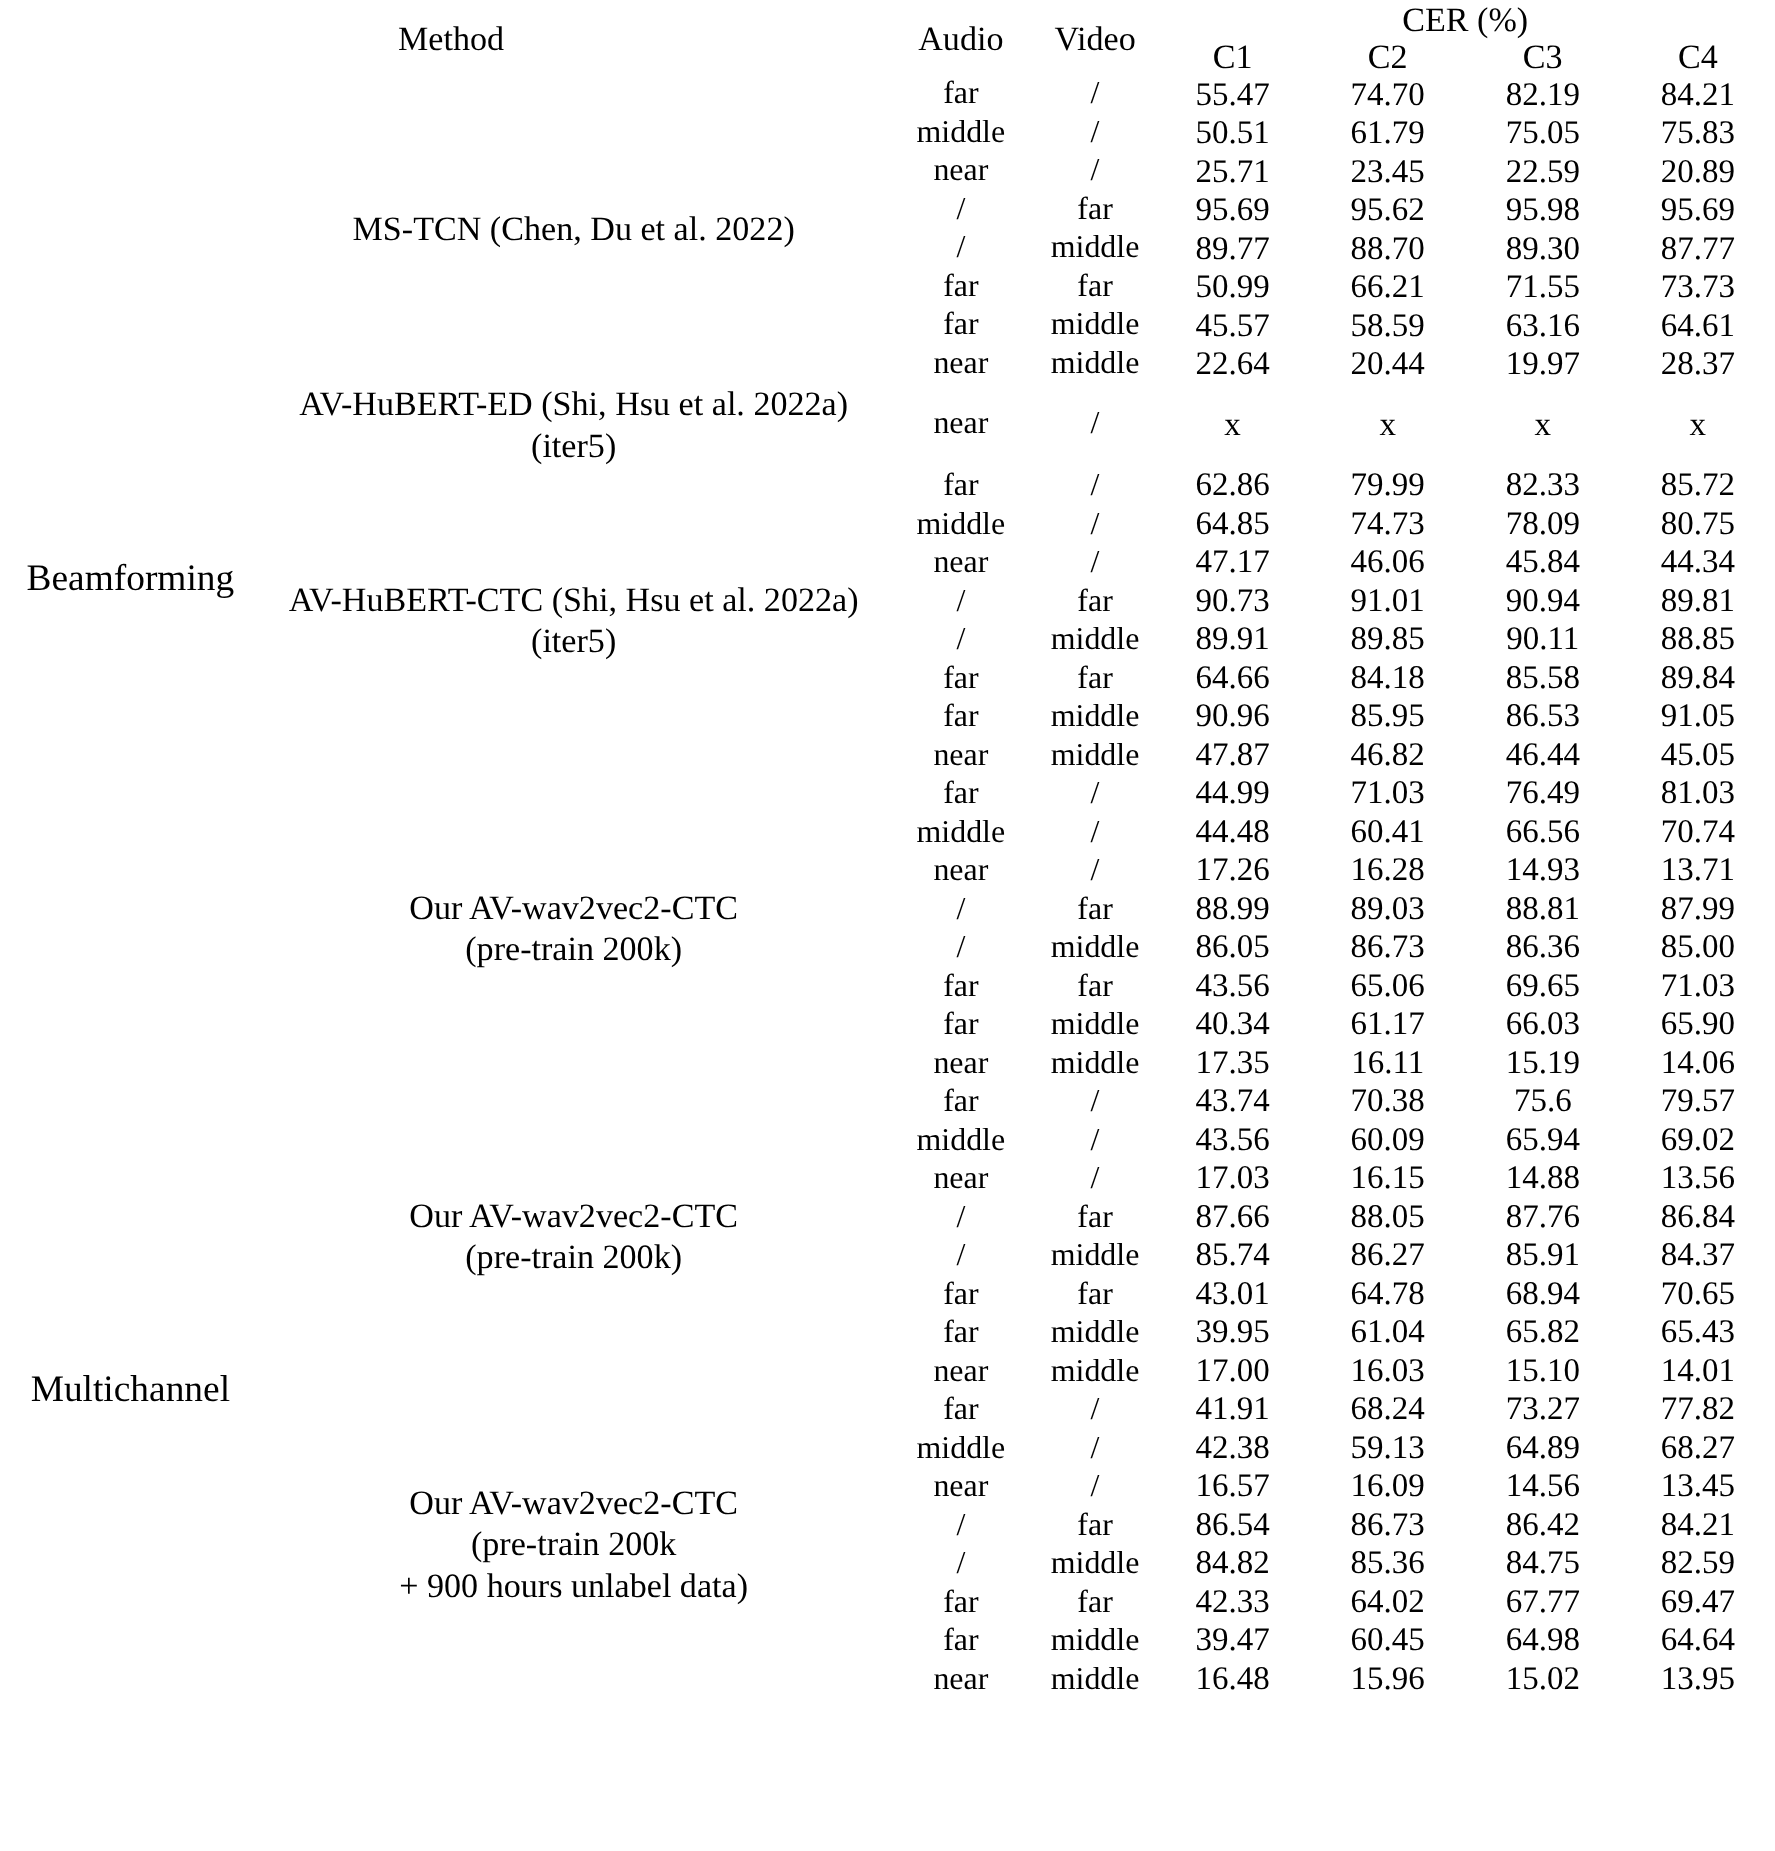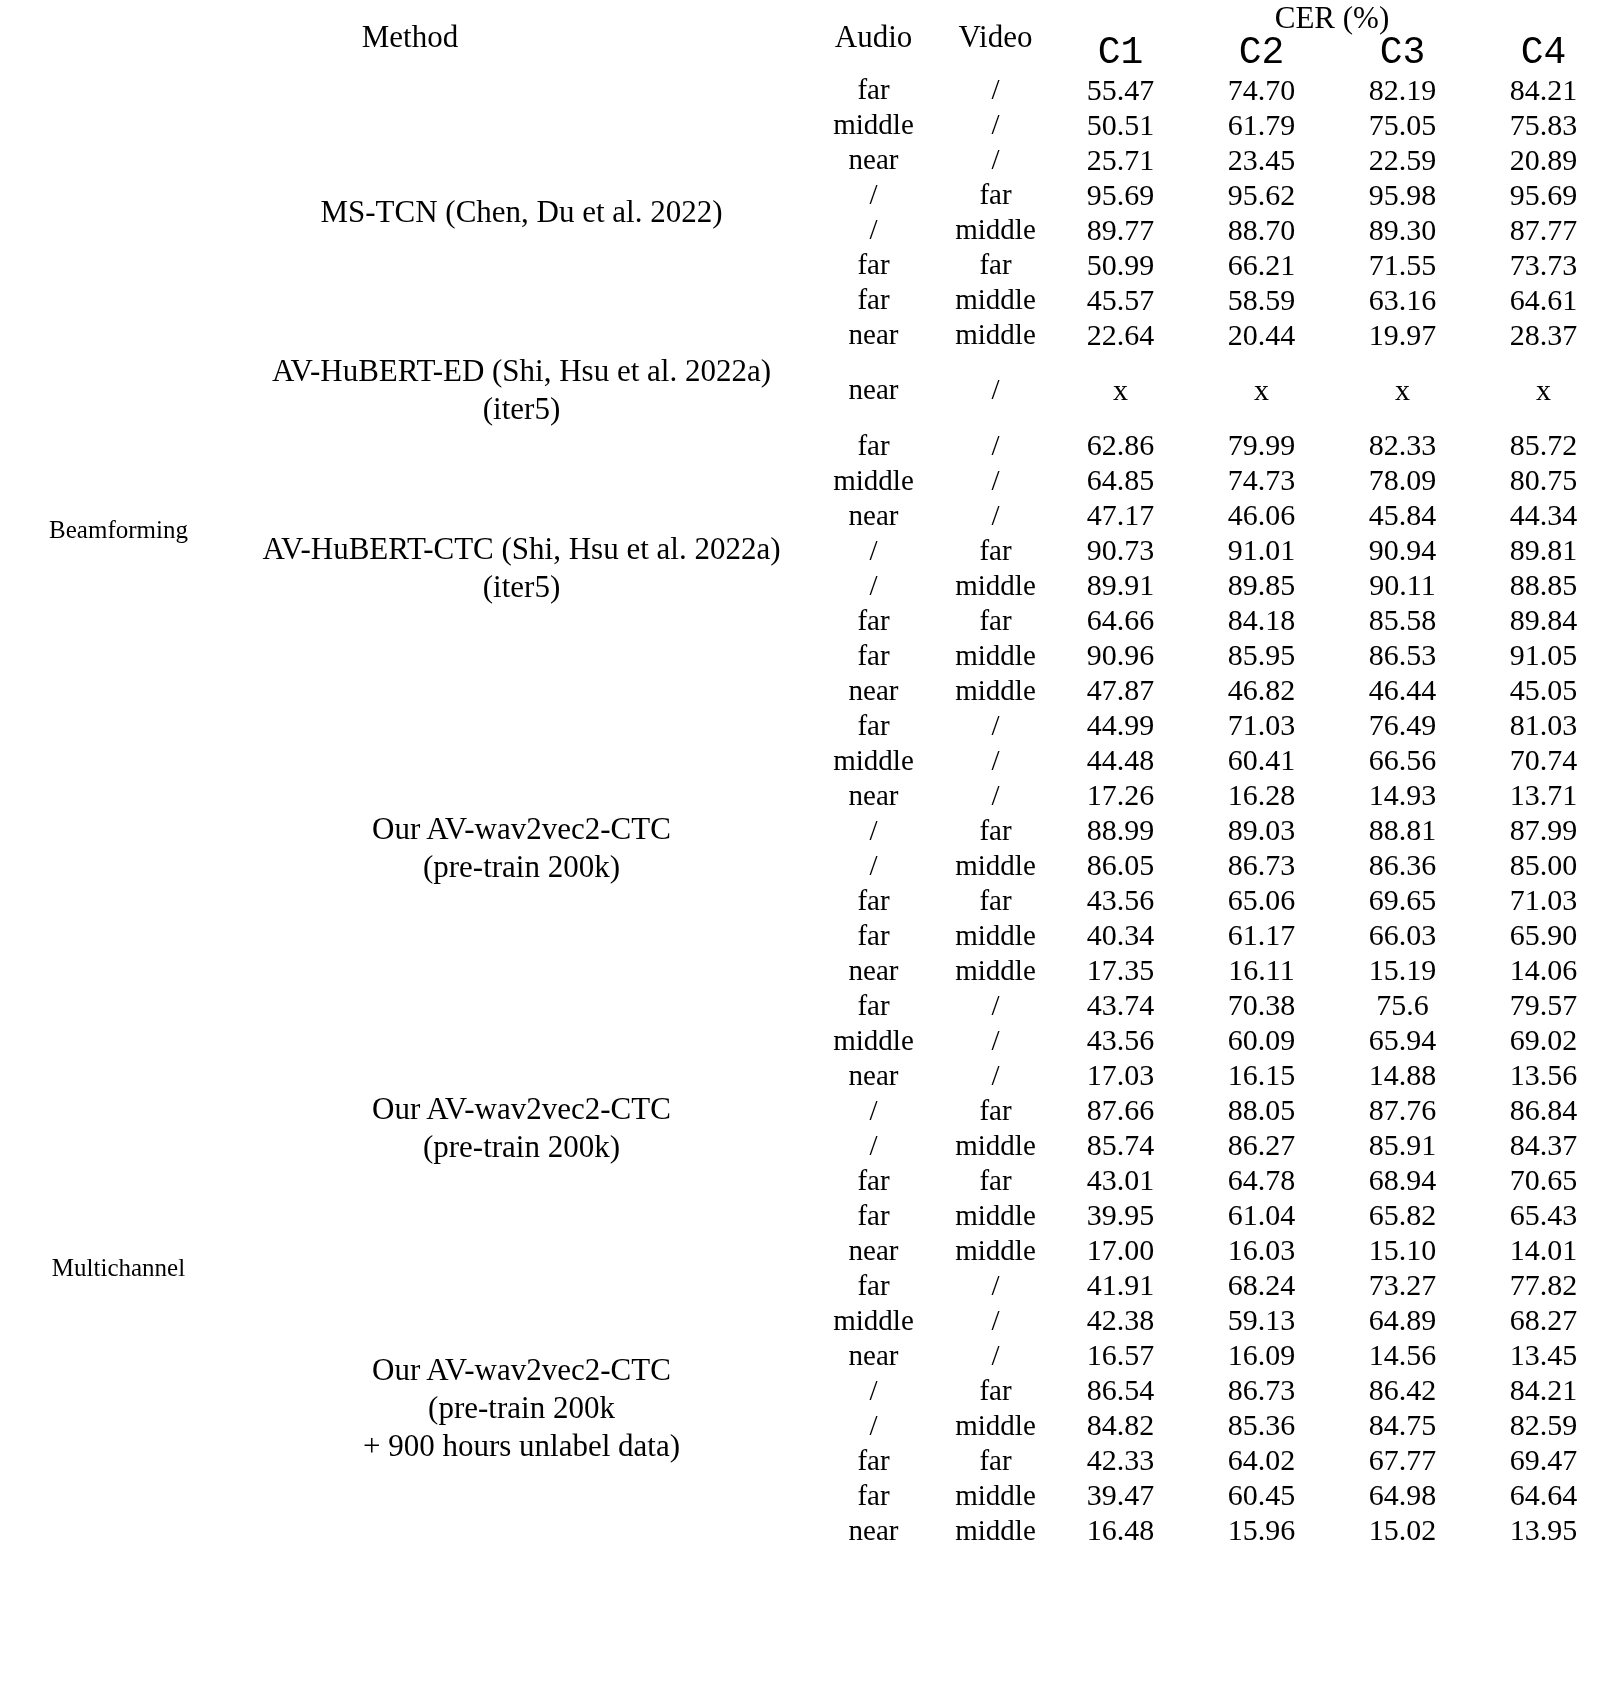--- a/index.html
+++ b/index.html
@@ -51,32 +51,31 @@
     text-align: left;
     padding-left: 14px !important;
   }
   .hdr-cer {
     height: 34px;
     font-family: Liberation Serif, serif;
   }
   .hdr-sub {
     height: 34px;
     font-weight: bold;
-    font-size: 38px;
-    font-family: Liberation Mono, monospace;
+    font-size: 31px;
   }
 
   
   .datarow td { height: 35px; }
   .cell-av   { font-size: 29px; }
   .cell-num  { font-size: 30px; }
   .bold      { font-weight: bold; }
 
   .group-cell {
-    font-size: 25px;
+    font-size: 34px;
     text-align: center;
     vertical-align: middle;
   }
   .method-cell {
     font-size: 31px;
     text-align: center;
     vertical-align: middle;
     line-height: 1.22;
   }
   .method-cell .mline { display: block; white-space: nowrap; }

